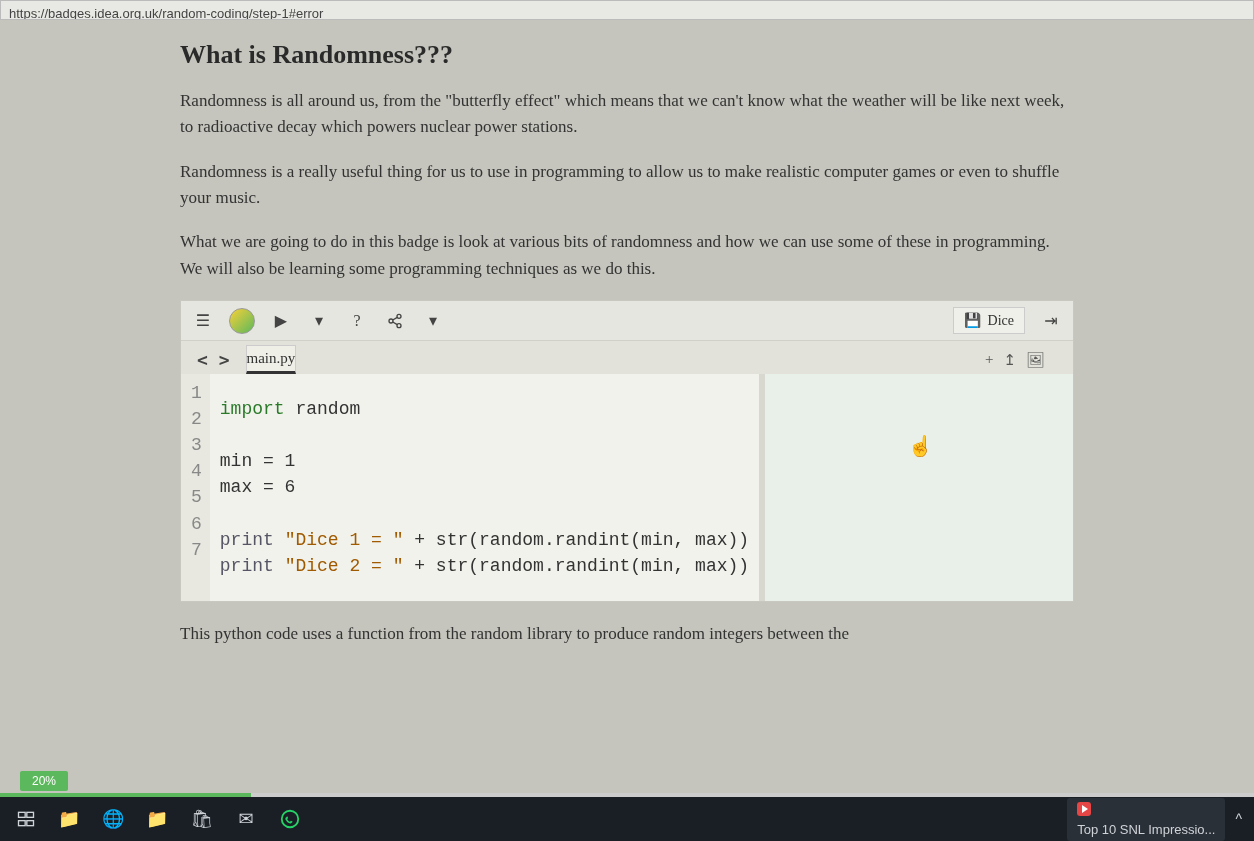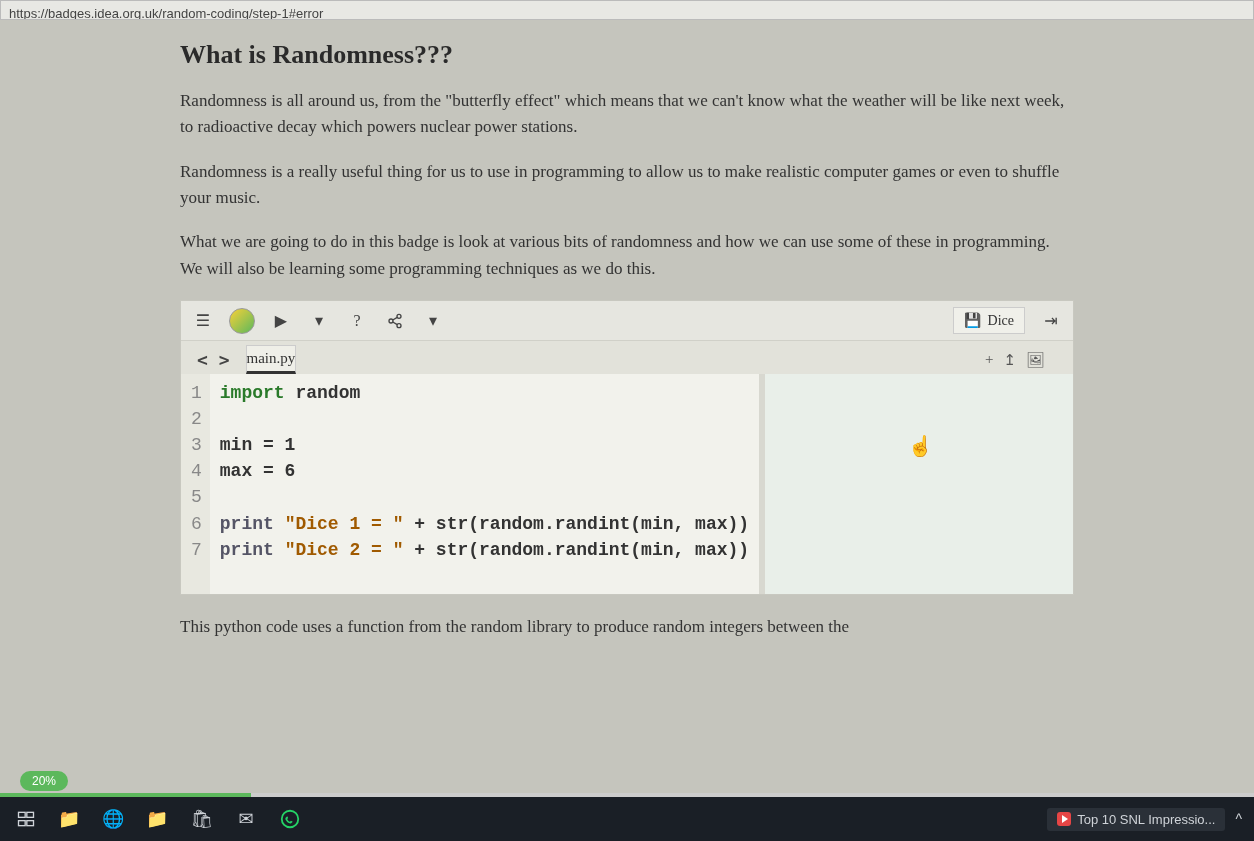--- a/index.html
+++ b/index.html
@@ -126,25 +126,24 @@
   }
   .gutter {
     background: #e8e8e0;
     color: #888;
     text-align: right;
     padding: 6px 8px 6px 10px;
     line-height: 1.45;
     user-select: none;
   }
   .code-lines {
-    padding: 6px 10px;
+    padding: 22px 10px;
     line-height: 1.45;
     white-space: pre;
     color: #333;
-    font-weight: bold;
   }
   .kw { color: #2a7a2a; }
   .str { color: #a05a00; }
   .fn { color: #556; }
   .output-pane {
     flex: 1;
     background: #e9efe9;
     position: relative;
   }
   .cursor-hand {
@@ -174,21 +173,21 @@
   }
   .percent-label {
     position: absolute;
     bottom: 50px;
     left: 20px;
     background: #5cb85c;
     color: #fff;
     font-family: Arial, sans-serif;
     font-size: 12px;
     padding: 3px 12px;
-    border-radius: 10px;
+    border-radius: 2px;
   }
   .taskbar {
     position: absolute;
     bottom: 0;
     left: 0;
     right: 0;
     height: 44px;
     background: #1a1f26;
     display: flex;
     align-items: center;
@@ -220,20 +219,21 @@
     font-size: 13px;
   }
   .notif {
     display: flex;
     align-items: flex-start;
     gap: 6px;
     background: #2a3038;
     padding: 4px 10px;
     border-radius: 3px;
     cursor: pointer;
+    flex-direction: column;
   }
   .play-icon {
     width: 14px; height: 14px;
     background: #e64545;
     border-radius: 3px;
     display: inline-flex;
     align-items: center;
     justify-content: center;
   }
   .play-icon::after {

